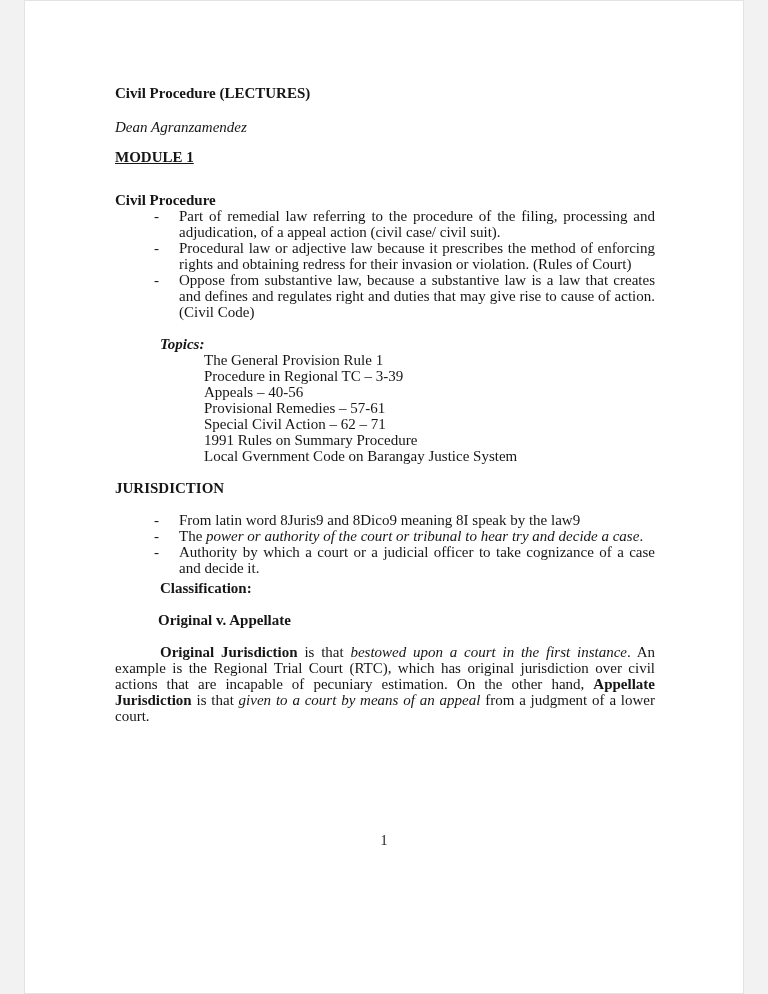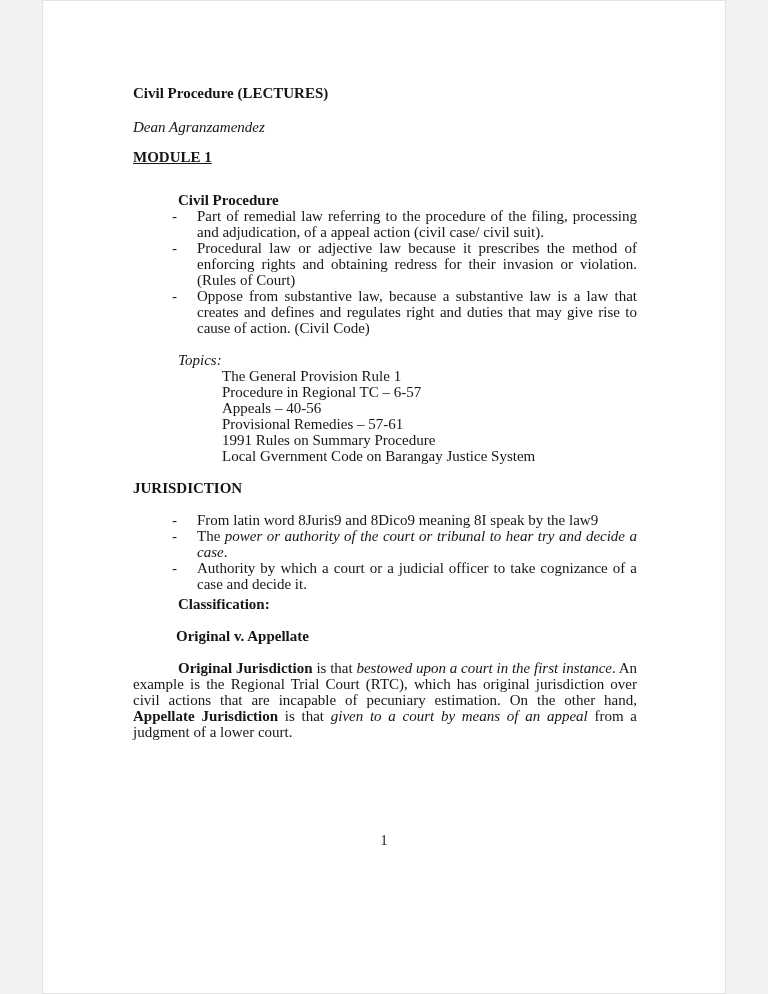--- a/index.html
+++ b/index.html
@@ -8,36 +8,37 @@
     width: 684px;
     height: 994px;
     margin: 0 auto;
     background: #ffffff;
     box-shadow: inset 0 0 0 1px #e3e3e3;
     font-family: "Liberation Serif", "DejaVu Serif", serif;
     font-size: 15px;
     line-height: 16px;
     color: #161616;
     overflow: hidden;
+    padding-left: 36px;
   }
   .content {
     position: absolute;
     left: 91px;
     right: 89px;
     top: 85px;
   }
   p { margin: 0; padding: 0; }
   .b { font-weight: bold; }
   .i { font-style: italic; }
-  .bi { font-weight: normal; font-style: italic; }
+  .bi { font-weight: bold; font-style: italic; }
   .u { text-decoration: underline; }
 
   .author { margin-top: 18px; font-style: italic; }
   .module { margin-top: 14px; }
-  .heading-cp { margin-top: 27px; margin-left: 45px; }
+  .heading-cp { margin-top: 27px; }
 
   .bullets { margin: 0; }
   .bullet {
     position: relative;
     padding-left: 64px;
     text-align: justify;
   }
   .bullet .dash {
     position: absolute;
     left: 39px;
@@ -84,23 +85,24 @@
     <div class="bullets">
       <div class="bullet"><span class="dash">-</span><span>Part of remedial law referring to the procedure of the filing, processing and adjudication, of a appeal action (civil case/ civil suit).</span></div>
       <div class="bullet"><span class="dash">-</span><span>Procedural law or adjective law because it prescribes the method of enforcing rights and obtaining redress for their invasion or violation. (Rules of Court)</span></div>
       <div class="bullet"><span class="dash">-</span><span>Oppose from substantive law, because a substantive law is a law that creates and defines and regulates right and duties that may give rise to cause of action. (Civil Code)</span></div>
     </div>
 
     <p class="bi topics-label">Topics:</p>
 
     <div class="topic-group">
       <p>The General Provision Rule 1</p>
-      <p>Procedure in Regional TC – 6-57</p>
+      <p>Procedure in Regional TC – 3-39</p>
       <p>Appeals – 40-56</p>
       <p>Provisional Remedies – 57-61</p>
+      <p>Special Civil Action – 62 – 71</p>
     </div>
 
     <div class="topic-group">
       <p>1991 Rules on Summary Procedure</p>
       <p>Local Gvernment Code on Barangay Justice System</p>
     </div>
 
     <p class="b heading-j">JURISDICTION</p>
 
     <div class="bullets bullets-j">

